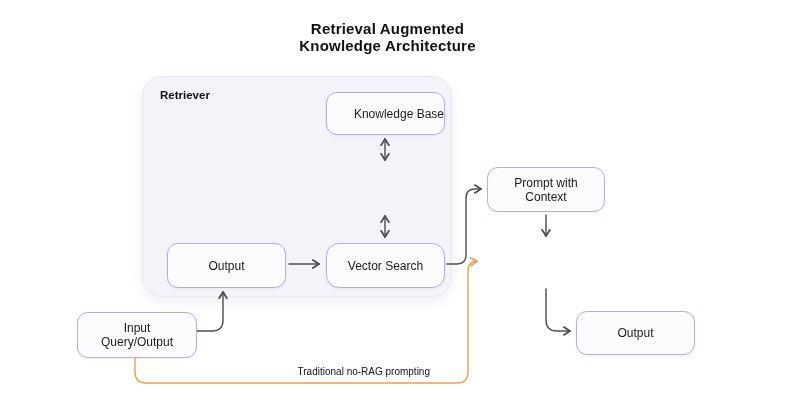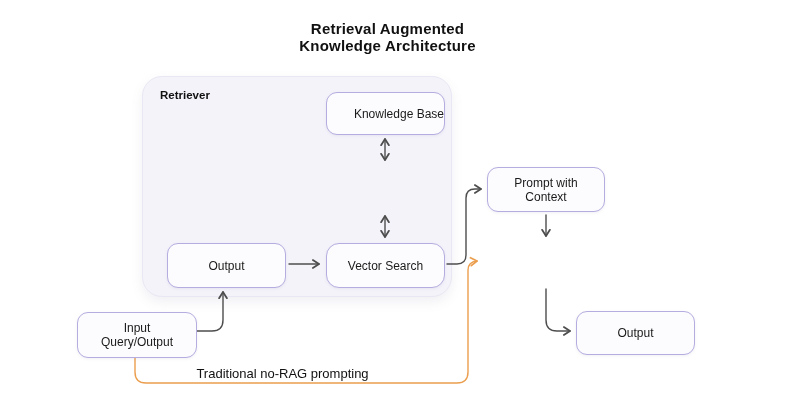--- a/index.html
+++ b/index.html
@@ -30,22 +30,22 @@
   #node-input-query-prompt  { left:77px;  top:312px; width:118px; height:44px; }
   #node-output              { left:576px; top:311px; width:117px; height:42px; }
 
   .edges-svg { position:absolute; left:0; top:0; width:800px; height:418px; pointer-events:none; }
   .edge        { fill:none; stroke:var(--arrow,#4d4d4d); stroke-width:1.4; stroke-linecap:round; }
   .edge-orange { fill:none; stroke:var(--no-rag-orange,#eb9e4e); stroke-width:1.4; stroke-linecap:round; }
   .ah   { fill:none; stroke-width:1.6; stroke-linecap:round; stroke-linejoin:round; }
   .ah-g { stroke:var(--arrow,#4d4d4d); }
   .ah-o { stroke:var(--no-rag-orange,#eb9e4e); }
 
-  .no-rag-label { position:absolute; left:135px; top:366px; width:295px; text-align:center;
-                  font-size:13px; color:#111; }
+  .no-rag-label { position:absolute; left:135px; top:366px; width:295px; text-align:right;
+                  font-size:10px; color:#111; }
 </style>
 </head>
 <body>
 
 <div class="canvas">
 
   <div class="title">
     <div>Retrieval Augmented</div>
     <div>Knowledge Architecture</div>
   </div>

